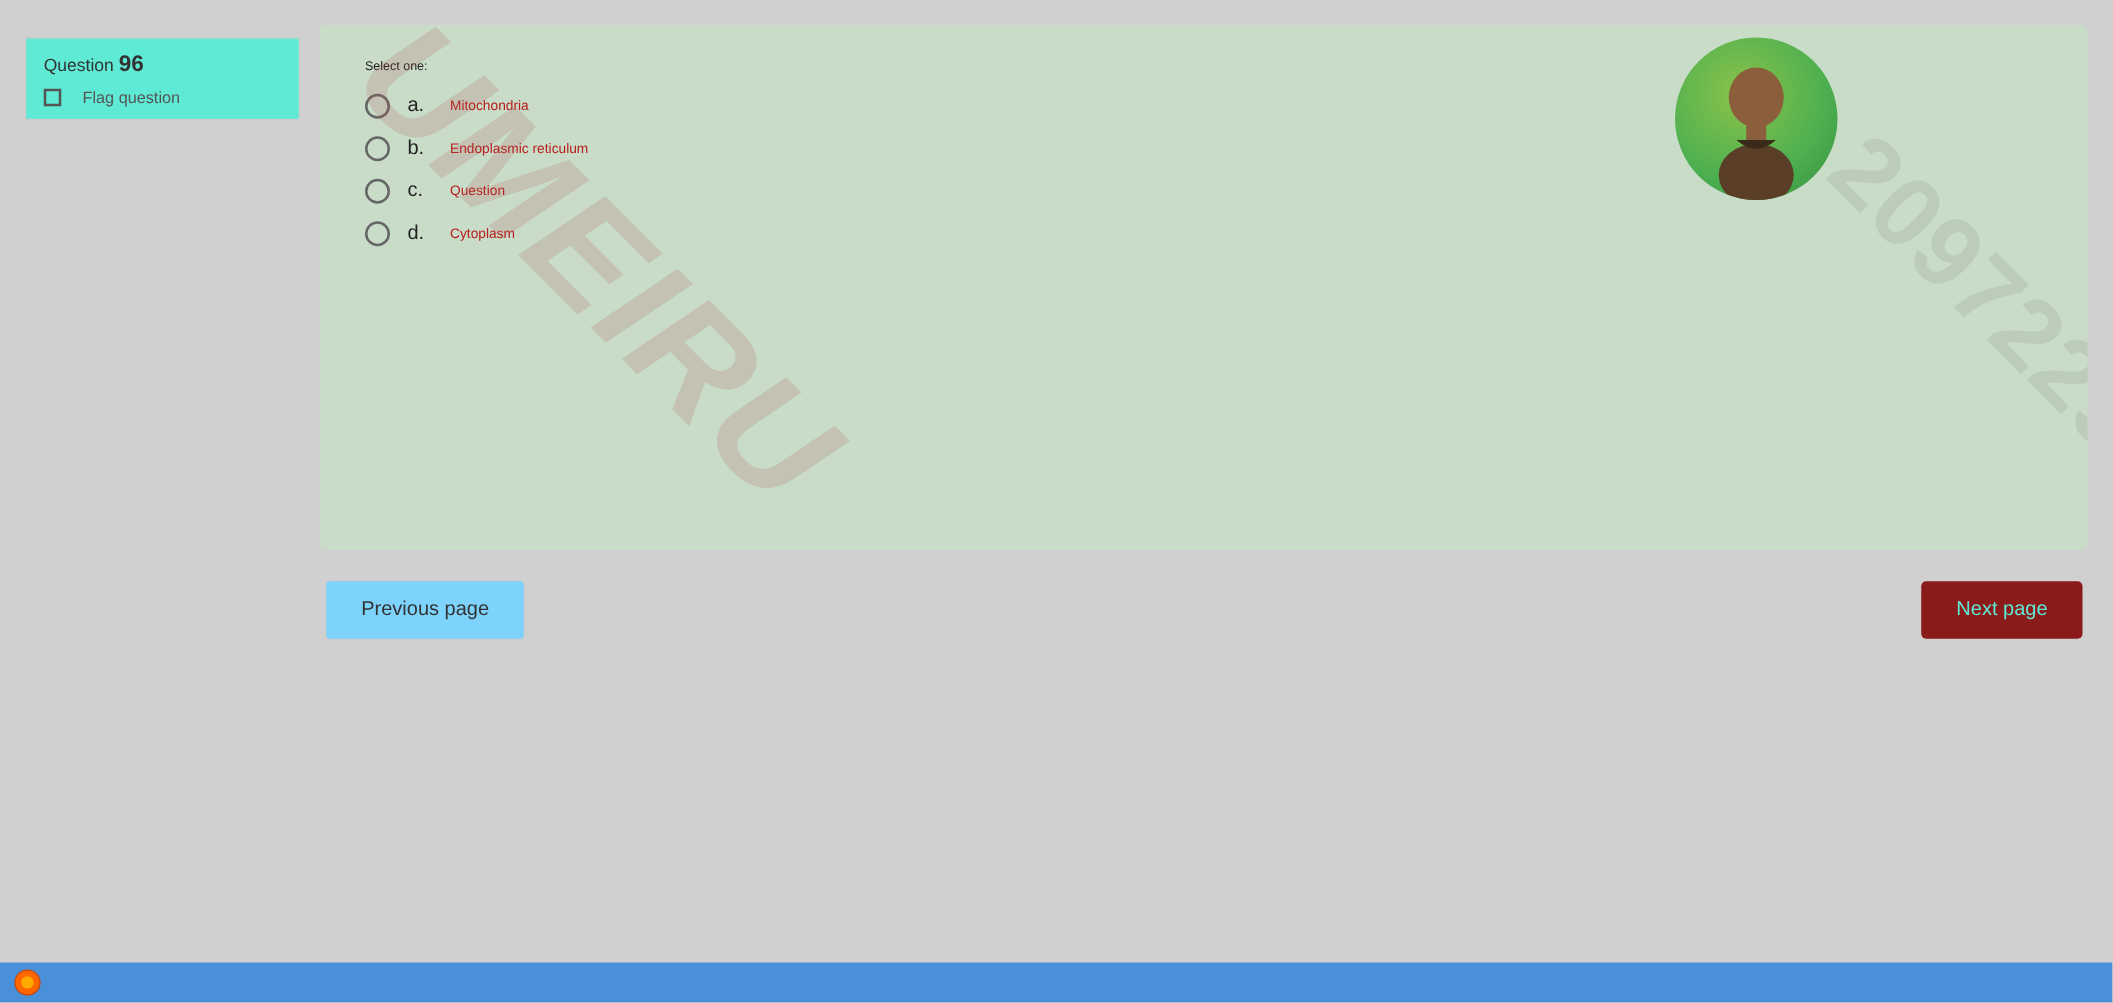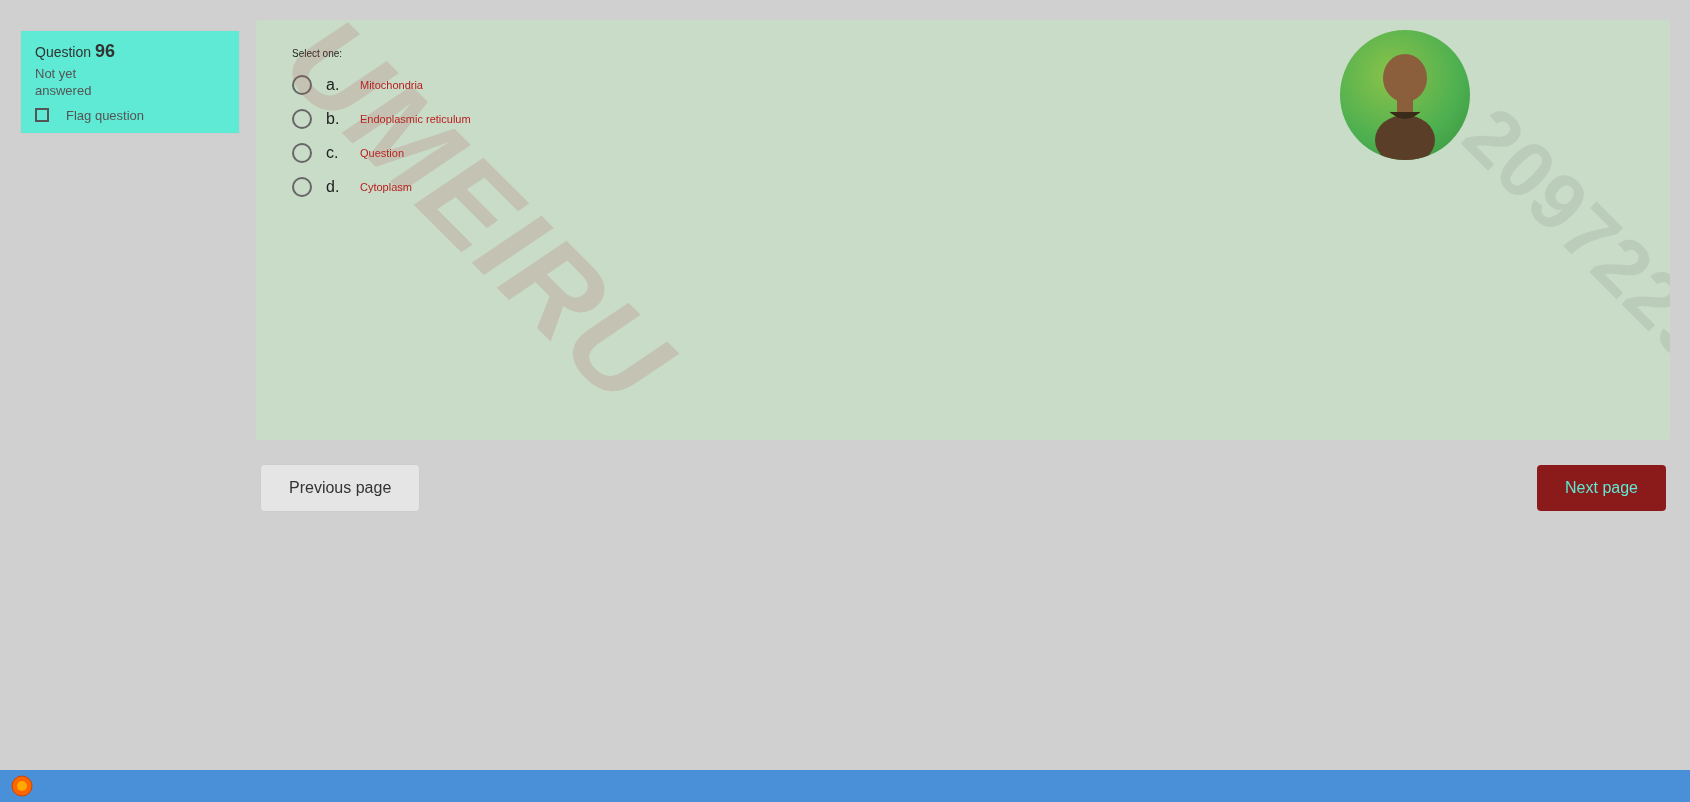--- a/index.html
+++ b/index.html
@@ -188,21 +188,21 @@
 
     .navigation-bar {
       display: flex;
       justify-content: space-between;
       align-items: center;
       padding: 0 4px;
       margin-top: 8px;
     }
 
     .prev-page-btn {
-      background-color: #e5e5e5;
+      background-color: #7dd3fc;
       border: 1px solid #ccc;
       border-radius: 4px;
       padding: 14px 28px;
       font-size: 16px;
       color: #333;
       cursor: pointer;
       font-weight: normal;
     }
 
     .next-page-btn {
@@ -250,24 +250,20 @@
 </head>
 <body>
 
 <div class="main-container">
 
   <div class="sidebar">
     <div class="question-number-box">
       <div class="question-label">
         <span>Question</span>
         <strong>96</strong>
-      </div>
-      <div class="not-answered">
-        <span>Not yet</span><br>
-        <span>answered</span>
       </div>
       <div class="flag-question">
         <span class="flag-icon"></span>
         <span>Flag question</span>
       </div>
     </div>
   </div>
 
   <div class="content-area">
     <div class="question-card">

